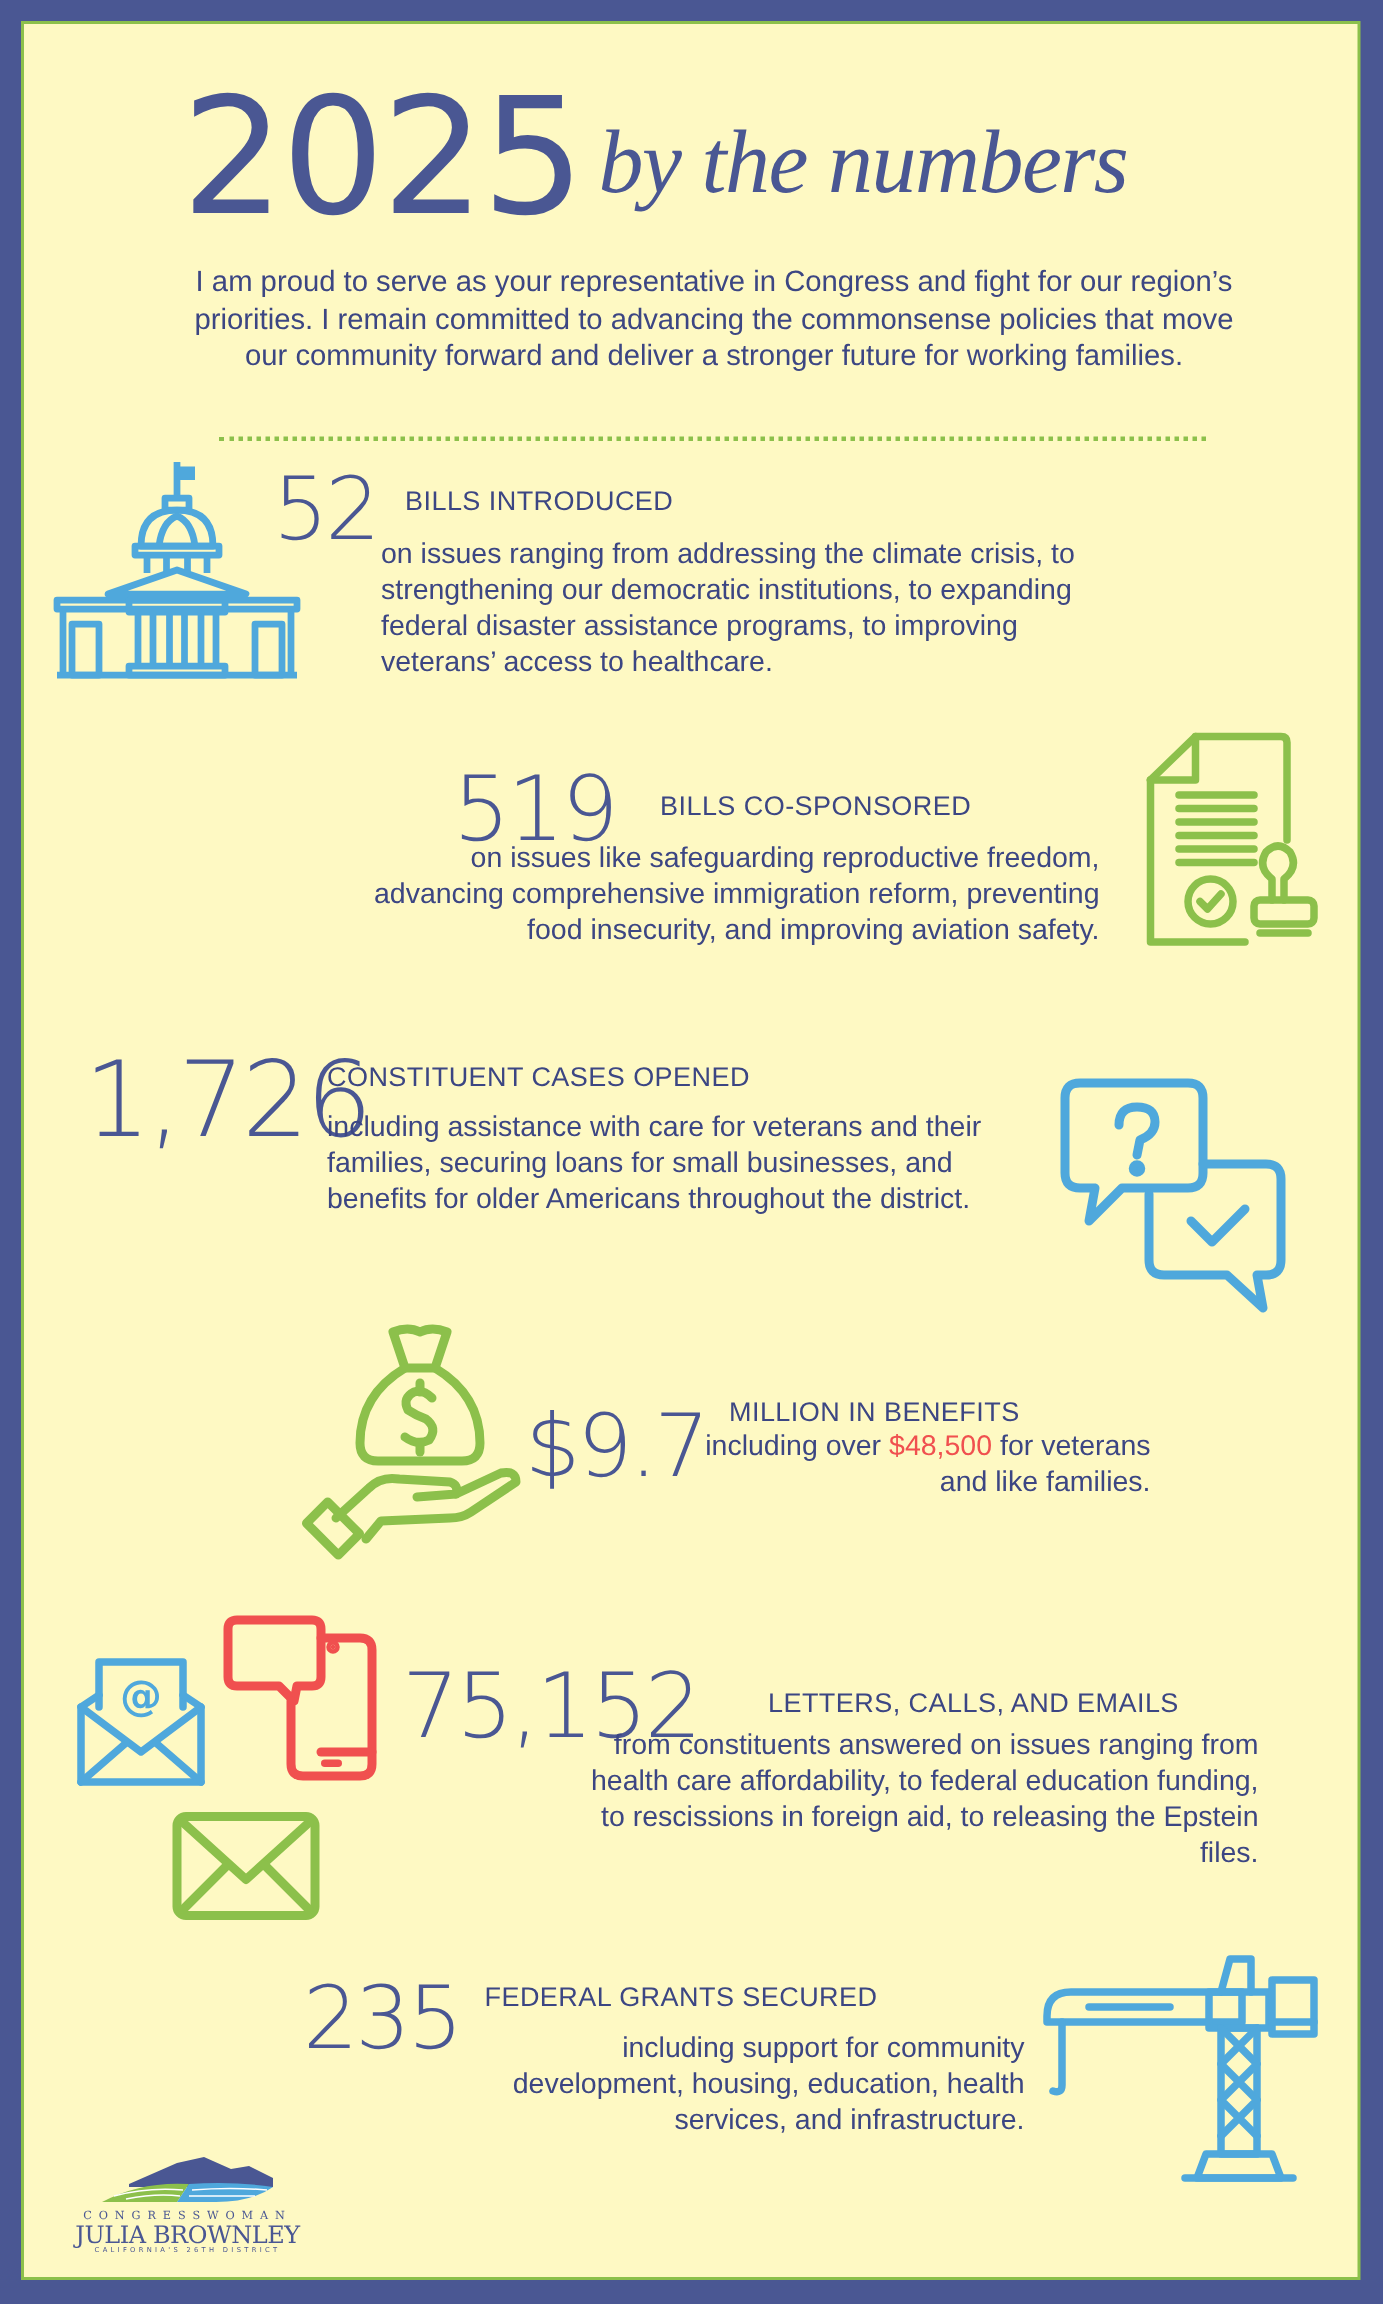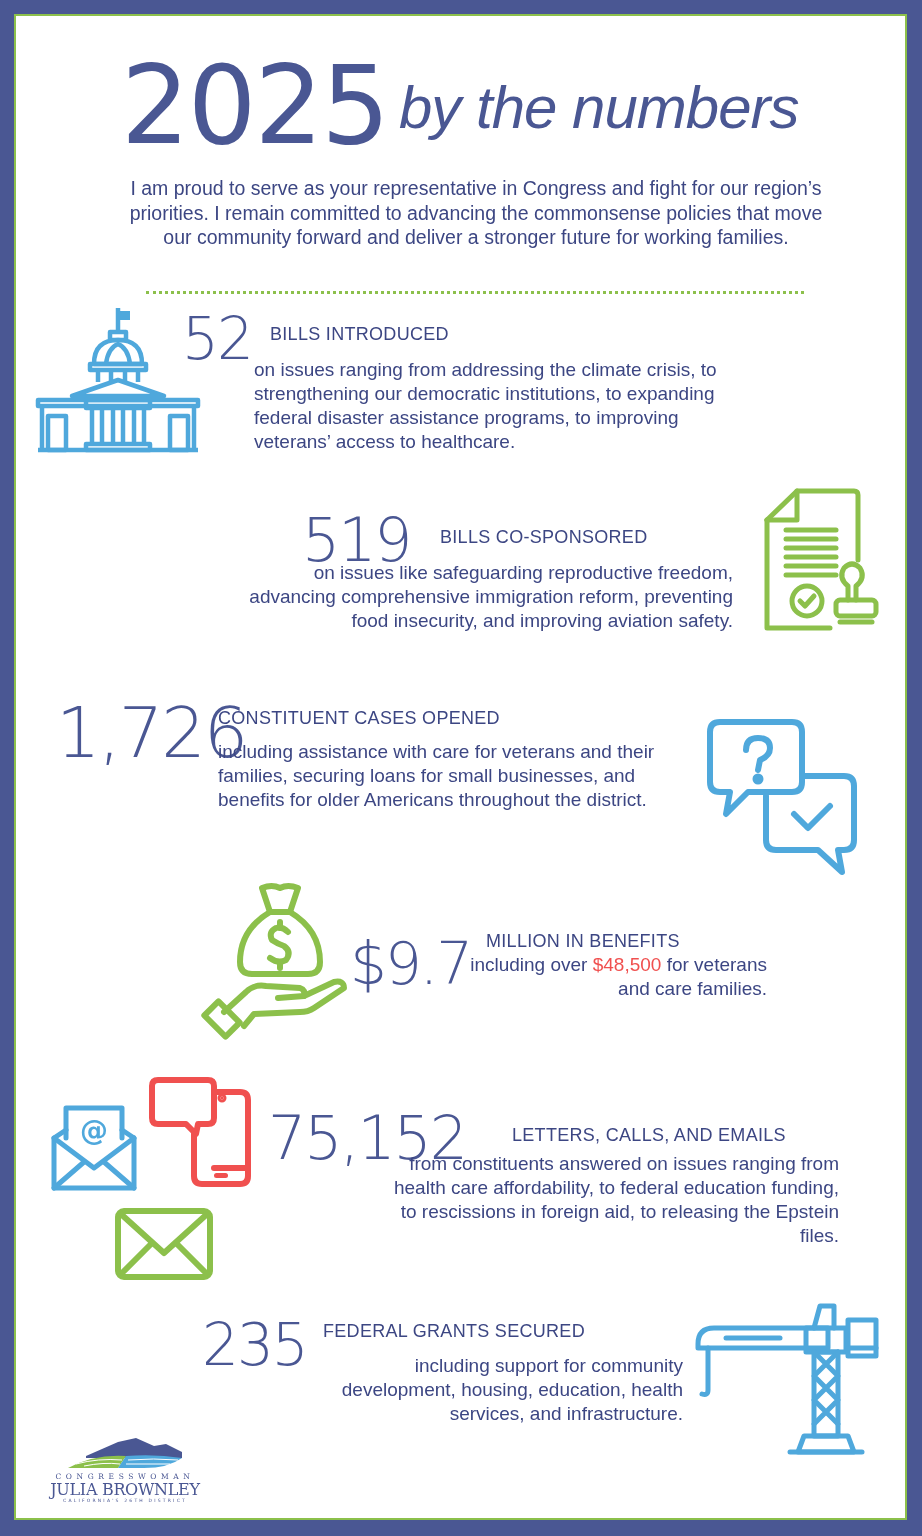--- a/index.html
+++ b/index.html
@@ -8,31 +8,31 @@
     background: #4a5793;
     font-family: "Liberation Sans", "DejaVu Sans", sans-serif;
     color: #3c4683;
   }
   .frame {
     position: absolute; left: 14px; top: 14px; width: 893px; height: 1506px;
     background: #8cc04b; box-sizing: border-box;
   }
   .page {
     position: absolute; left: 16px; top: 16px; width: 889px; height: 1502px;
-    background: #ffffff; overflow: hidden;
+    background: #fef9c3; overflow: hidden;
   }
   .abs { position: absolute; }
   .title-year {
     left: 105px; top: 36px; font-size: 108px; color: #4a5793;
     font-family: "DejaVu Sans", sans-serif; font-weight: normal; letter-spacing: -2px;
     line-height: 1;
   }
   .title-script {
     left: 383px; top: 62px; font-size: 60px; color: #4a5793;
-    font-family: Liberation Sans, sans-serif; font-style: italic; line-height: 1;
+    font-family: Liberation Serif, serif; font-style: italic; line-height: 1;
     letter-spacing: -1px;
   }
   .intro {
     left: 110px; top: 160px; width: 700px; text-align: center;
     font-size: 19.5px; line-height: 24.5px; color: #3c4683;
   }
   .divider {
     left: 130px; top: 275px; width: 658px; height: 0;
     border-top: 3px dotted #8cc04b;
   }
@@ -128,21 +128,21 @@
     <line x1="70" y1="38" x2="70" y2="44"></line>
       <line x1="70" y1="78" x2="70" y2="84"></line>
     <path d="M14 128 L36 108 Q44 100 56 102 L90 104 Q96 106 94 112 L68 114"></path>
     <path d="M94 112 L124 98 Q134 96 134 104 L104 124 Q98 128 90 128 L44 130 L34 142"></path>
     <rect x="2" y="120" width="20" height="30" transform="rotate(-45 12 135)"></rect>
   </svg>
   <div class="abs big-num" style="left:334px; top:895px; font-size:58px;margin-top:24px;">$9.7</div>
   <div class="abs heading" style="left:470px; top:916px;">MILLION IN BENEFITS</div>
   <div class="abs body-text right" style="left:360px; top:937px; width:391px;">
     <div><span>including over </span><span class="red">$48,500</span><span> for veterans</span></div>
-    <div>and care families.</div>
+    <div>and like families.</div>
   </div>
 
   <svg style="left:34px; top:1088px; width:90px; height:90px;" viewBox="0 0 90 90" fill="none" stroke="#4fa8dc" stroke-width="5" stroke-linejoin="round" stroke-linecap="round">
     <path d="M16 34 L16 4 L72 4 L72 34"></path>
     <path d="M4 34 L4 84 L84 84 L84 34 L72 26"></path>
     <path d="M16 26 L4 34 L44 64 L84 34"></path>
     <line x1="4" y1="84" x2="34" y2="58"></line>
       <line x1="84" y1="84" x2="54" y2="58"></line>
     <text x="44" y="36" text-anchor="middle" font-size="28" font-family="DejaVu Sans, sans-serif" font-weight="bold" fill="#4fa8dc" stroke="none">@</text>
   </svg>

